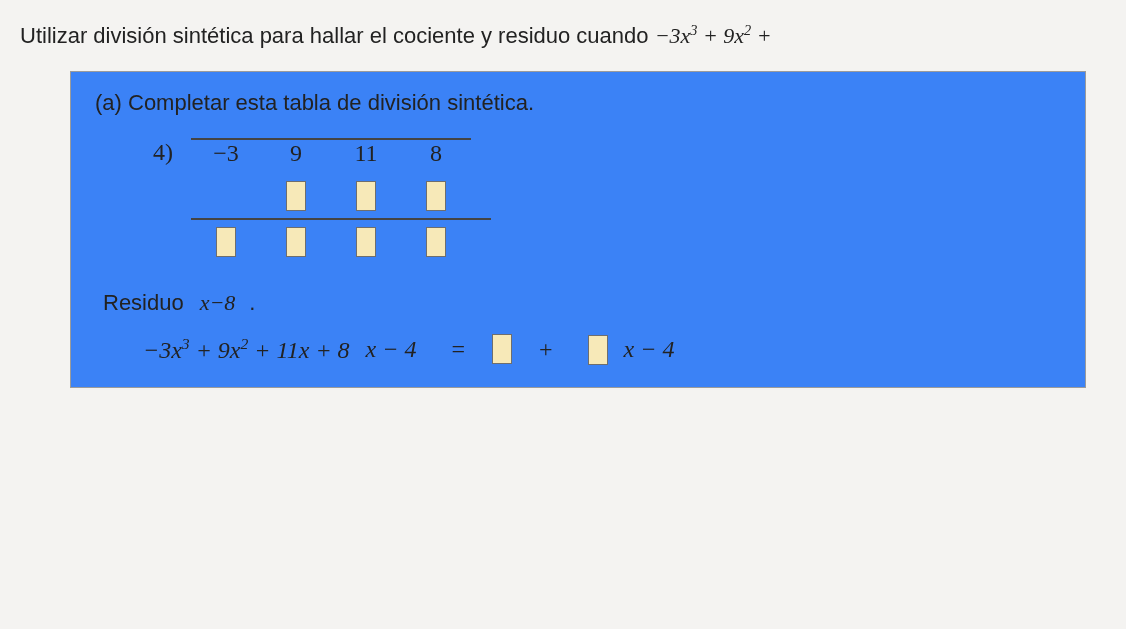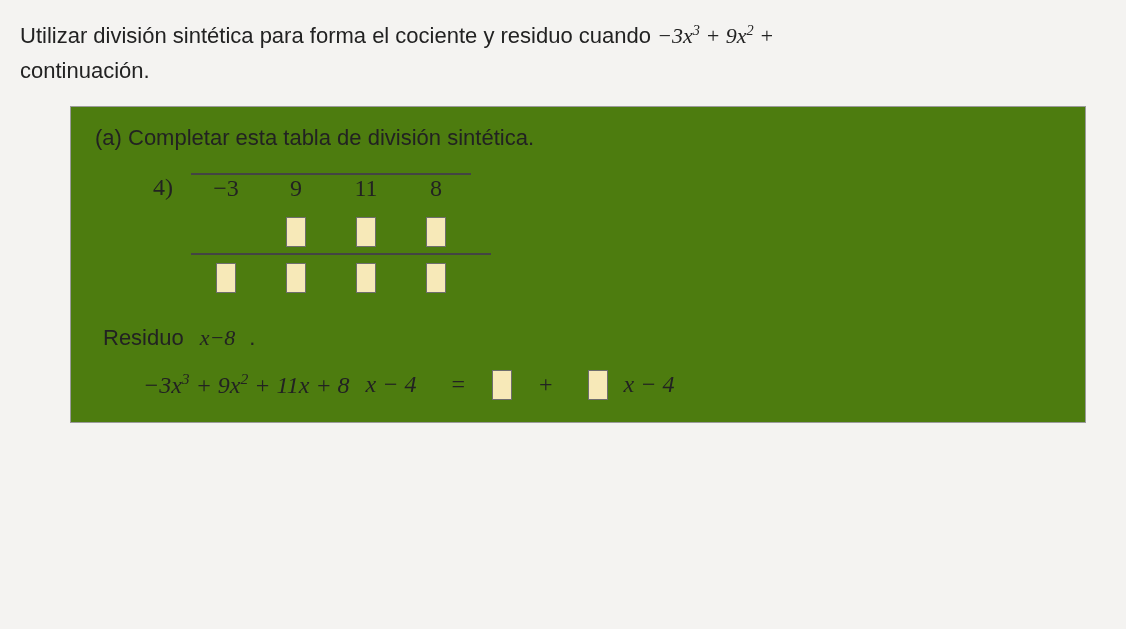--- a/index.html
+++ b/index.html
@@ -11,21 +11,21 @@
     color: #222;
     background: #f4f3f1;
     width: 1126px;
     height: 629px;
     overflow: hidden;
   }
   .intro { line-height: 1.6; margin-bottom: 18px; }
   .math-italic { font-family: 'Cambria Math', 'Times New Roman', serif; font-style: italic; }
   .panel {
     border: 1px solid #9b9b9b;
-    background: #4d7c0f;
+    background: #3b82f6;
     padding: 18px 24px 20px 24px;
     margin: 0 20px 0 50px;
   }
   .part { margin-bottom: 10px; }
   .syn-table {
     margin: 14px 0 16px 40px;
     font-family: 'Cambria Math', 'Times New Roman', serif;
     font-size: 24px;
   }
   .syn-row { display: flex; align-items: center; height: 44px; }
@@ -81,26 +81,25 @@
     align-items: center;
     flex-wrap: nowrap;
     gap: 6px;
     margin-top: 24px;
   }
 </style>
 </head>
 <body>
 
 <div class="intro">
-  <span>Utilizar división sintética para forma el cociente y residuo cuando </span>
+  <span>Utilizar división sintética para hallar el cociente y residuo cuando </span>
   <span class="math-italic">
     <span>−3</span><span>x</span><span class="sup">3</span><span> + 9</span><span>x</span><span class="sup">2</span><span> +</span>
   </span>
   <br>
-  <span>continuación.</span>
 </div>
 
 <div class="panel">
 
   <div class="part">(a) Completar esta tabla de división sintética.</div>
 
   <div class="syn-table">
     <div class="syn-row">
       <div class="div-cell" style="border-right:none;">4)</div>
       <div class="syn-cell syn-top-border">−3</div>

